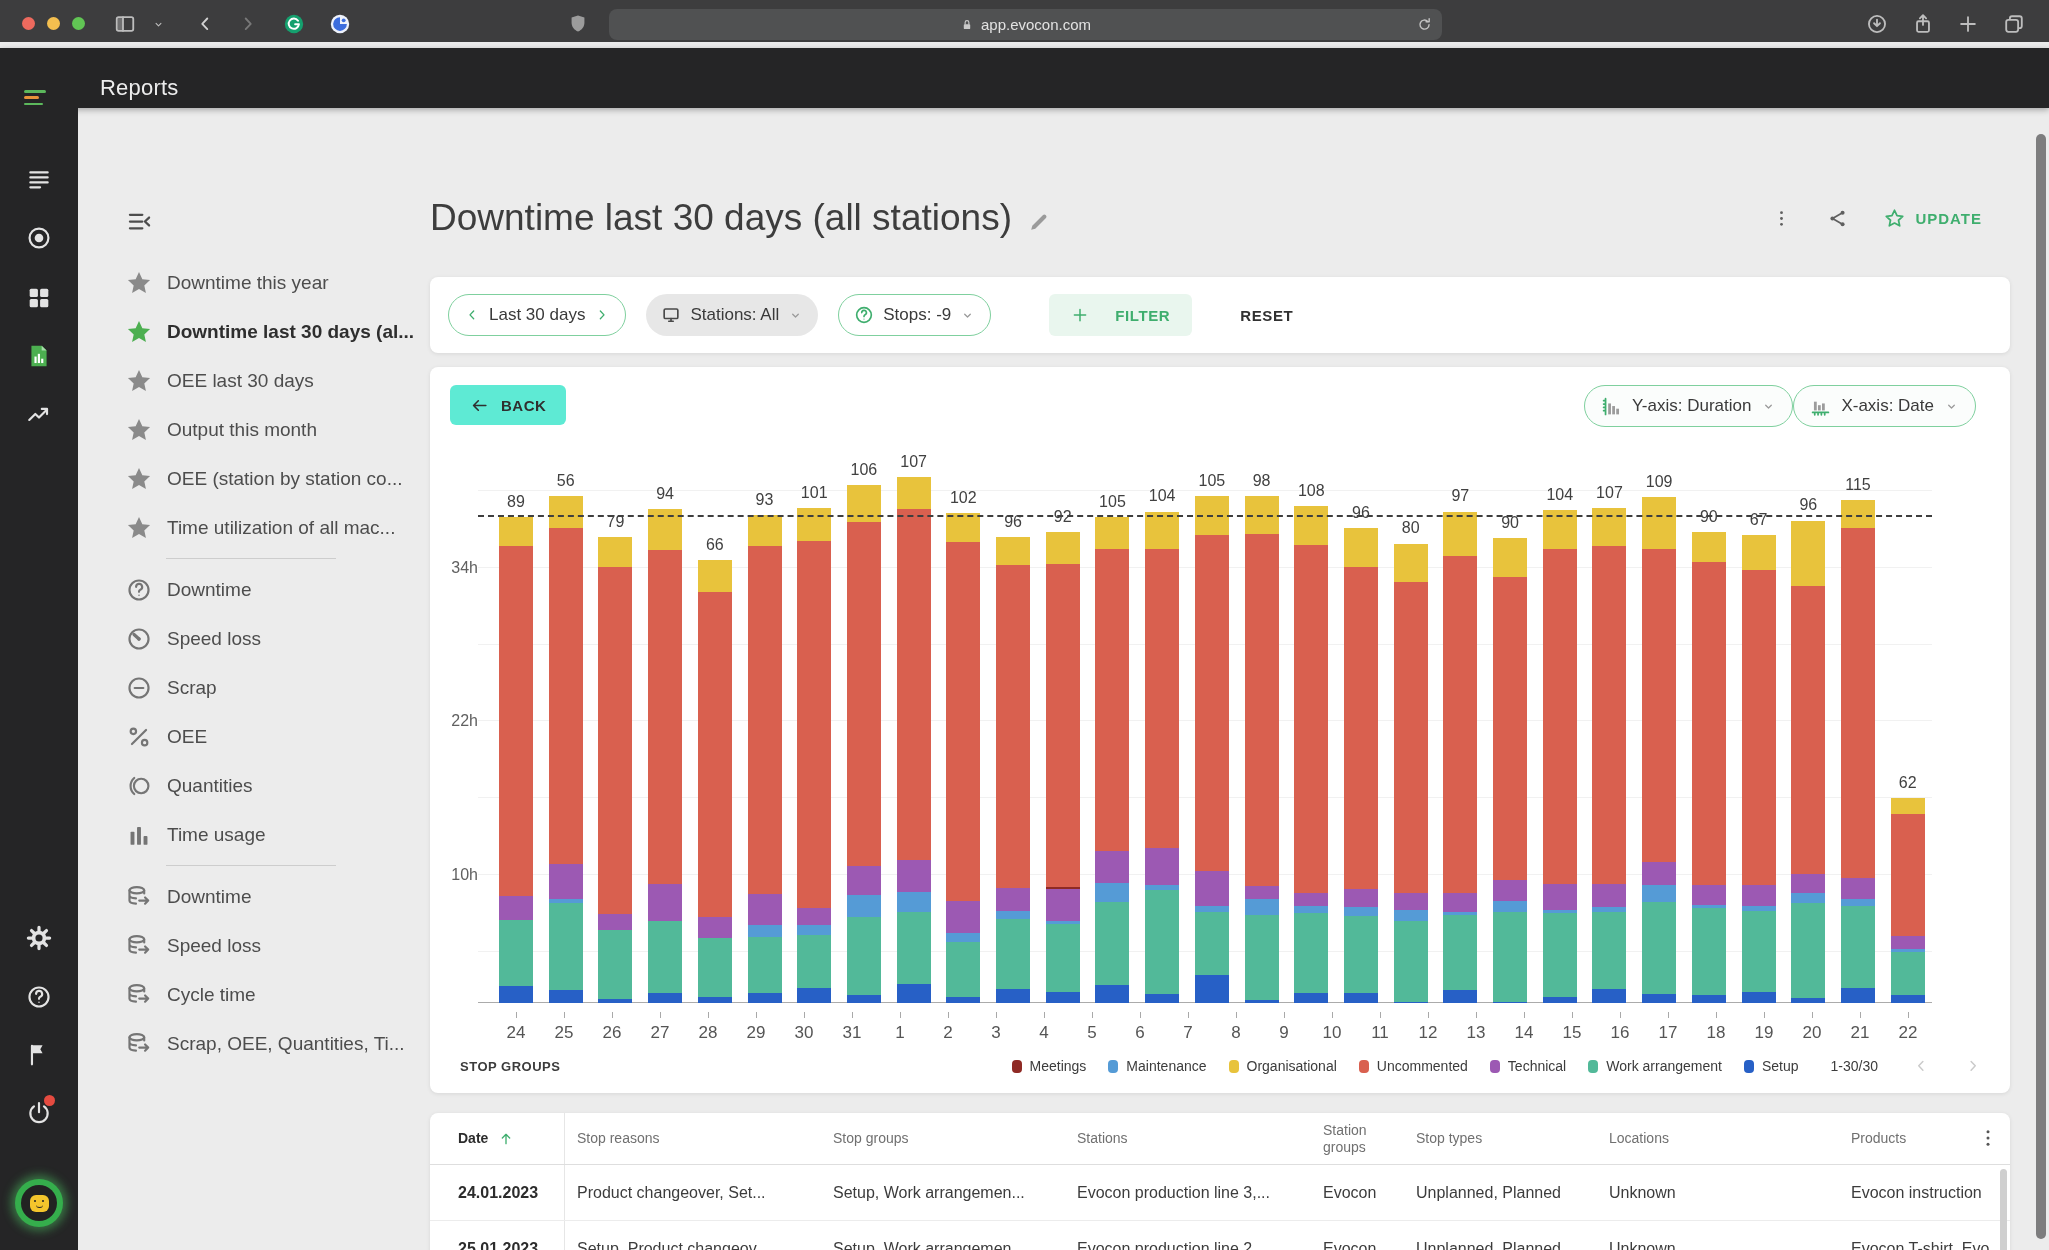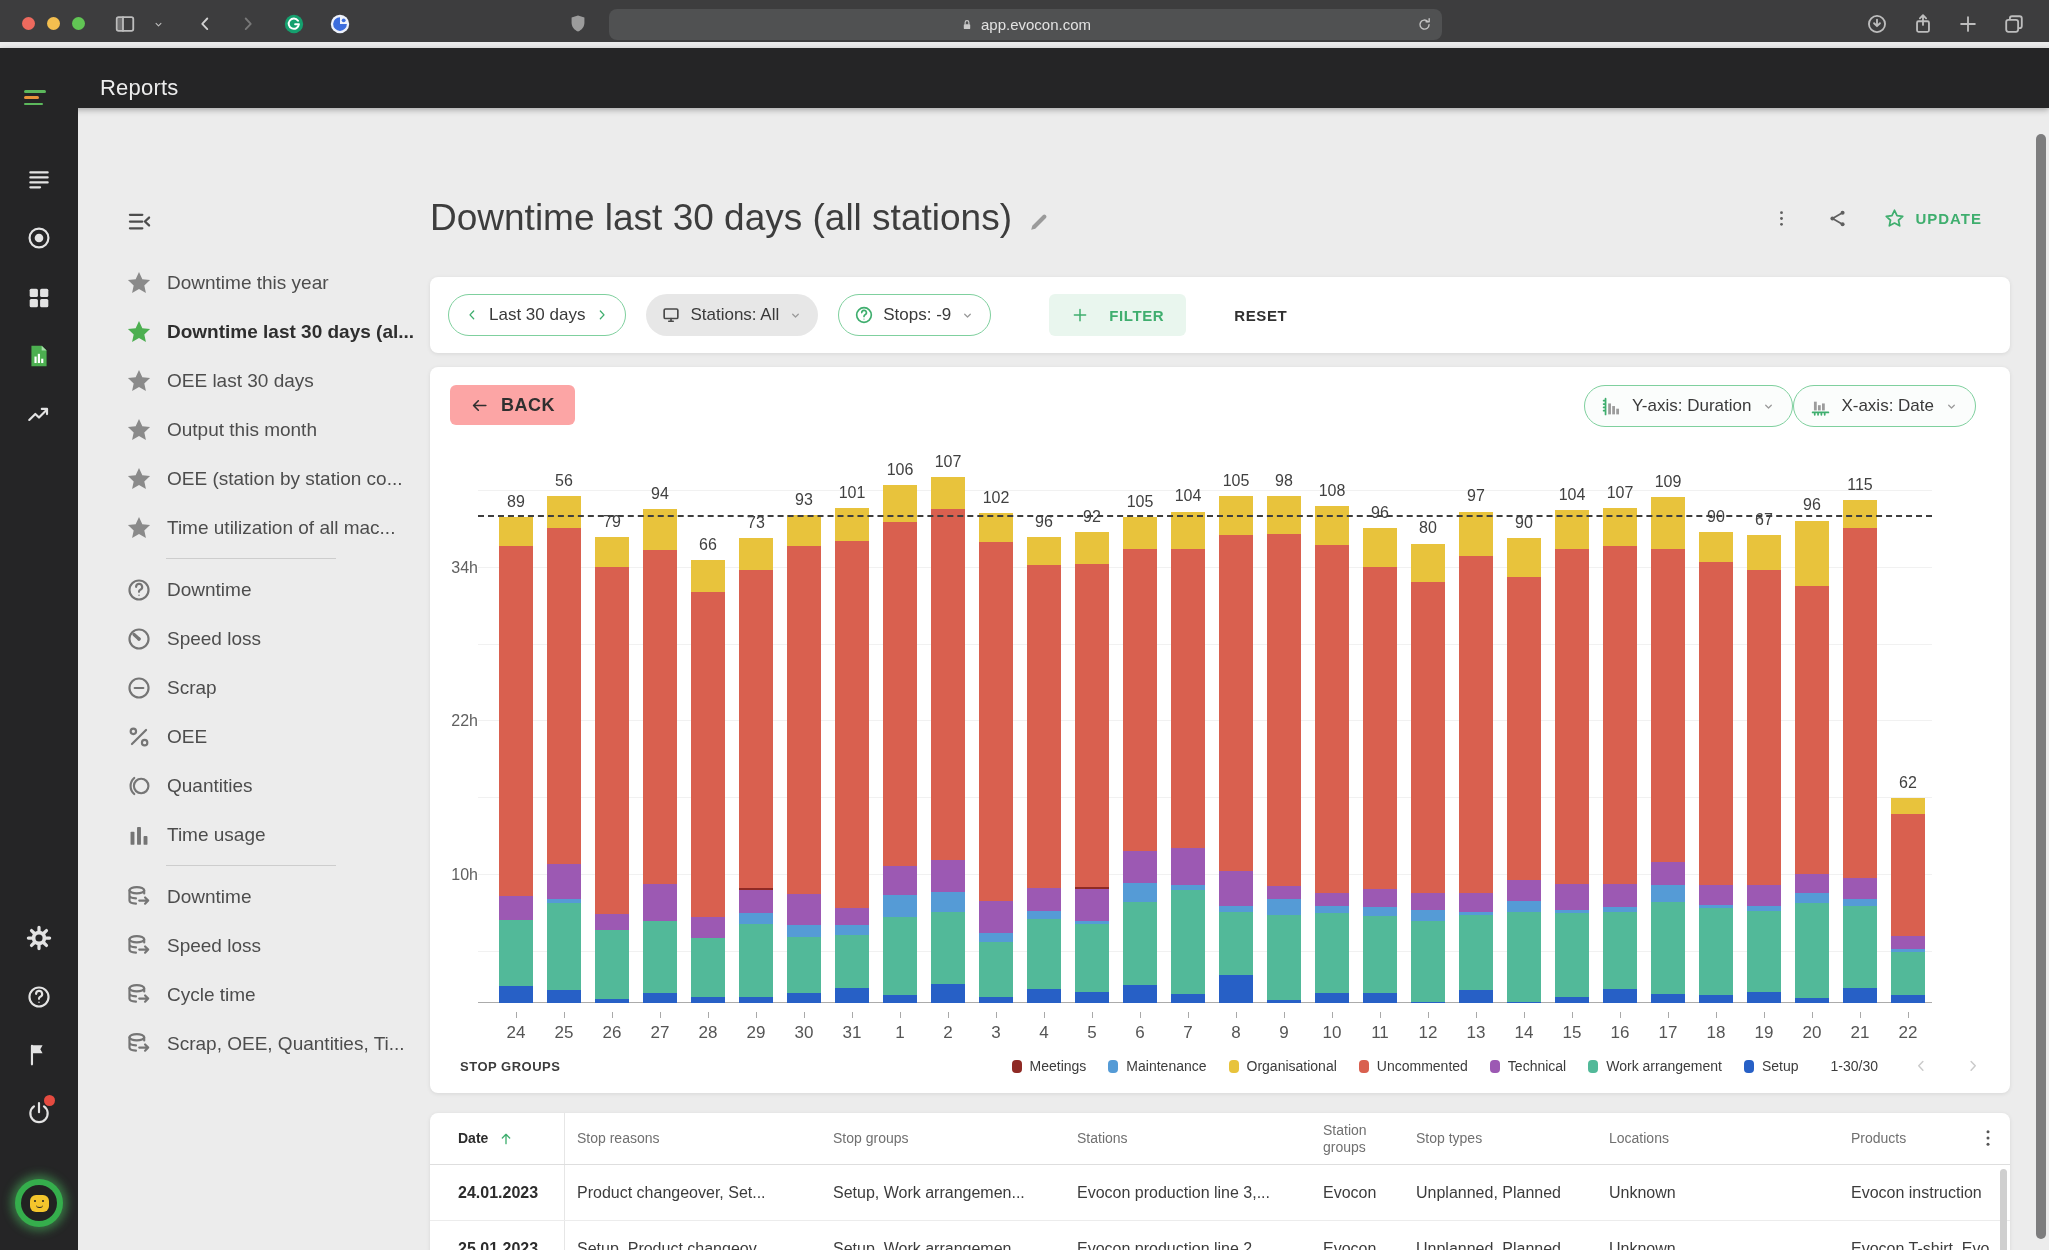--- a/index.html
+++ b/index.html
@@ -61,27 +61,27 @@
 
   
   .filtercard{top:149px;height:76px;display:flex;align-items:center;padding:0 18px;gap:20px}
   .chip{height:42px;border-radius:21px;display:flex;align-items:center;gap:9px;padding:0 15px;font-size:17px;color:#3a3a3a;cursor:pointer;white-space:nowrap}
   .chip.green{border:1.5px solid #7fd09e;background:#fff}
   .chip.gray{background:#e7e7e7}
   .chip .iw{width:20px;height:20px}
   .chip .gi{color:#3fae6e}
   .chip .di{color:#4a4a4a}
   .chip .caret{width:15px;height:15px;color:#9a9a9a}
-  .btn-filter{height:42px;border-radius:6px;background:#e9f6ee;color:#3fae6e;font-weight:bold;font-size:15px;letter-spacing:.6px;display:flex;align-items:center;gap:20px;padding:4px 22px;margin-left:38px;cursor:pointer}
+  .btn-filter{height:42px;border-radius:6px;background:#e9f6ee;color:#3fae6e;font-weight:bold;font-size:15px;letter-spacing:.6px;display:flex;align-items:center;gap:26px;padding:4px 22px;margin-left:38px;cursor:pointer}
   .btn-filter .iw{width:18px;height:18px}
   .btn-reset{font-weight:bold;font-size:15px;color:#313131;letter-spacing:.6px;margin-left:28px;cursor:pointer}
 
   
   .chartcard{top:239px;height:726px}
-  .backbtn{position:absolute;left:20px;top:18px;height:40px;background:#fca5a5;border-radius:6px;display:flex;align-items:center;gap:12px;padding:0 20px;font-size:18px;font-weight:bold;color:#2f2f2f;letter-spacing:.5px;cursor:pointer}
+  .backbtn{position:absolute;left:20px;top:18px;height:40px;background:#5eead4;border-radius:6px;display:flex;align-items:center;gap:12px;padding:0 20px;font-size:15px;font-weight:bold;color:#2f2f2f;letter-spacing:.5px;cursor:pointer}
   .backbtn .iw{width:19px;height:19px}
   .axispills{position:absolute;right:34px;top:18px;display:flex;}
   .pill{height:42px;border:1.5px solid #7fd09e;border-radius:21px;background:#fbfdfc;display:flex;align-items:center;gap:10px;padding:0 16px;font-size:17px;color:#3a3a3a;cursor:pointer}
   .pill .iw{width:21px;height:21px}
   .pill .caret{width:15px;height:15px;color:#9a9a9a}
 
   .plot{position:absolute;left:62px;top:93px;width:1440px;height:543px}
   .gridline{position:absolute;left:-14px;right:0;height:1px;background:#f1f1f1}
   .gl-label{position:absolute;left:-56px;width:42px;text-align:right;font-size:16px;color:#606060}
   .avgline{position:absolute;left:-14px;right:0;height:0;border-top:2px dashed #3e3e3e;z-index:6}
@@ -631,32 +631,20 @@
             </div>
             <div class="bcol">
               <div class="stack">
                 <div class="seg" style="height:6.4px;background:#2760c6"></div>
                 <div class="seg" style="height:58.9px;background:#52b999"></div>
                 <div class="seg" style="height:20.5px;background:#9c59b3"></div>
                 <div class="seg" style="height:325.1px;background:#d9604f"></div>
                 <div class="seg" style="height:32.0px;background:#e8c33c"></div>
               </div>
               <div class="blabel" style="bottom:449px">66</div>
-            </div>
-            <div class="bcol">
-              <div class="stack">
-                <div class="seg" style="height:6.4px;background:#2760c6"></div>
-                <div class="seg" style="height:73.0px;background:#52b999"></div>
-                <div class="seg" style="height:10.2px;background:#559bd6"></div>
-                <div class="seg" style="height:23.0px;background:#9c59b3"></div>
-                <div class="seg" style="height:2.6px;background:#8f2a25"></div>
-                <div class="seg" style="height:317.4px;background:#d9604f"></div>
-                <div class="seg" style="height:32.0px;background:#e8c33c"></div>
-              </div>
-              <div class="blabel" style="bottom:471px">73</div>
             </div>
             <div class="bcol">
               <div class="stack">
                 <div class="seg" style="height:10.2px;background:#2760c6"></div>
                 <div class="seg" style="height:56.3px;background:#52b999"></div>
                 <div class="seg" style="height:11.5px;background:#559bd6"></div>
                 <div class="seg" style="height:30.7px;background:#9c59b3"></div>
                 <div class="seg" style="height:348.2px;background:#d9604f"></div>
                 <div class="seg" style="height:30.7px;background:#e8c33c"></div>
               </div>

